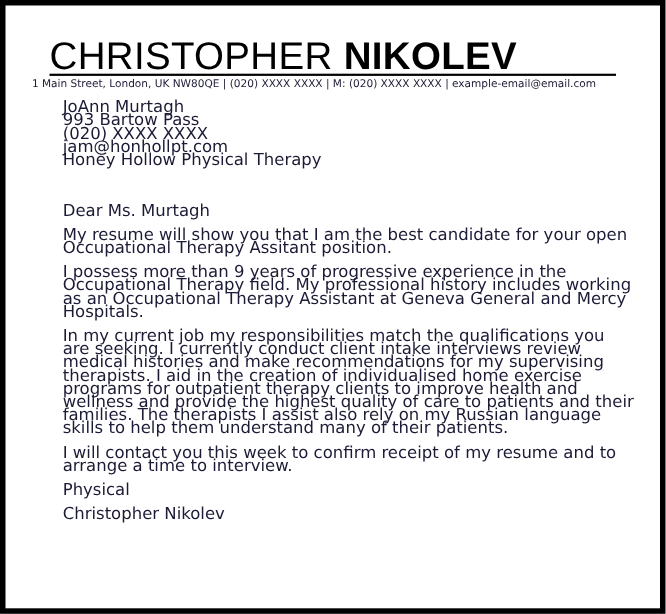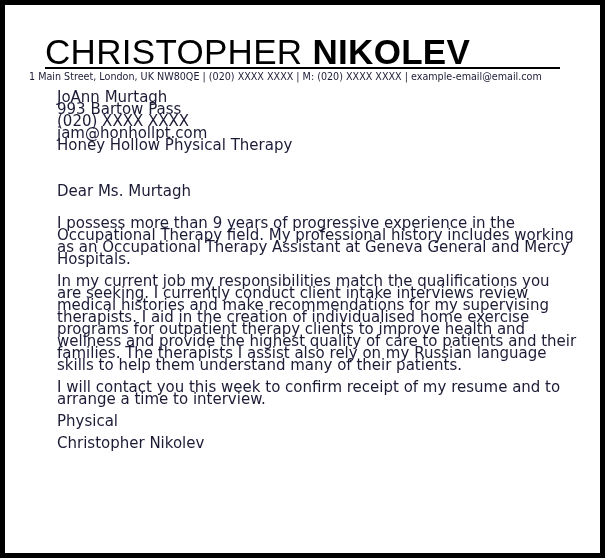--- a/index.html
+++ b/index.html
@@ -56,20 +56,21 @@
       <div>JoAnn Murtagh</div>
       <div>993 Bartow Pass</div>
       <div>(020) XXXX XXXX</div>
       <div>jam@honhollpt.com</div>
       <div>Honey Hollow Physical Therapy</div>
     </div>
     <div class="gap" style="height:24px"></div>
     <div class="gap-s"></div>
     <p>Dear Ms. Murtagh</p>
     <div class="gap-s"></div>
+    <p>My resume will show you that I am the best candidate for your open Occupational Therapy Assitant position.</p>
     <div class="gap-s"></div>
     <p>I possess more than 9 years of progressive experience in the Occupational Therapy field. My professional history includes working as an Occupational Therapy Assistant at Geneva General and Mercy Hospitals.</p>
     <div class="gap-s"></div>
     <p>In my current job my responsibilities match the qualifications you are seeking. I currently conduct client intake interviews review medical histories and make recommendations for my supervising therapists. I aid in the creation of individualised home exercise programs for outpatient therapy clients to improve health and wellness and provide the highest quality of care to patients and their families. The therapists I assist also rely on my Russian language skills to help them understand many of their patients.</p>
     <div class="gap-s"></div>
     <p>I will contact you this week to confirm receipt of my resume and to arrange a time to interview.</p>
     <div class="gap-s"></div>
     <p>Physical</p>
     <div class="gap-s"></div>
     <p>Christopher Nikolev</p>

